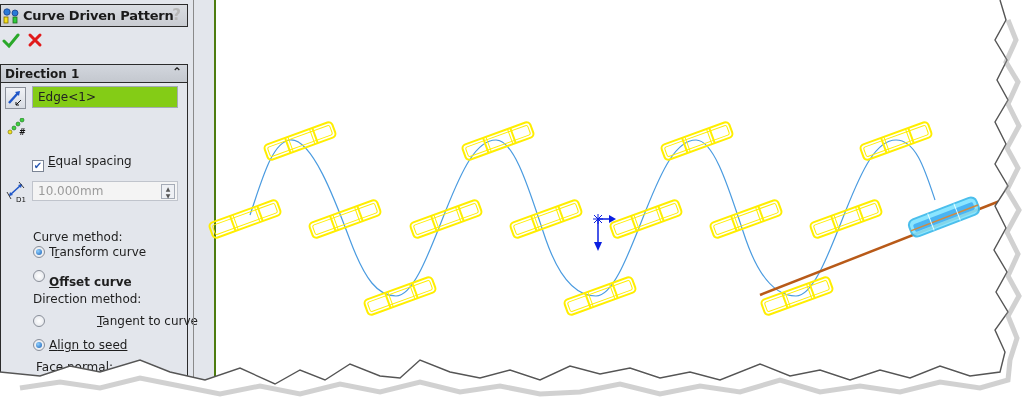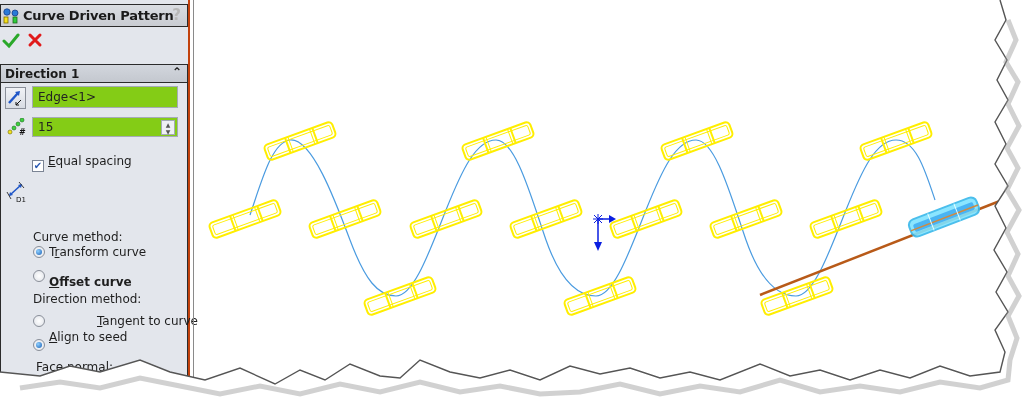--- a/index.html
+++ b/index.html
@@ -1,17 +1,17 @@
 <!DOCTYPE html>
 <html><head>
 <meta charset="utf-8">
 <style>
   html, body { margin:0; padding:0; }
   body { width:1029px; height:413px; position:relative; overflow:hidden; background:#ffffff; font-family:"DejaVu Sans", sans-serif; }
-  .panel { position:absolute; left:0; top:0; width:190px; height:413px; background:#e3e6ec; border-right:2px solid #c2410c; box-sizing:border-box;padding-left:42px; }
+  .panel { position:absolute; left:0; top:0; width:216px; height:413px; background:#e3e6ec; border-right:2px solid #4d7c0f; box-sizing:border-box;padding-left:42px; }
   .panel-outer-line { position:absolute; left:193px; top:0; width:1px; height:413px; background:#8a8a8a; }
   .title-bar { position:absolute; left:0; top:4px; width:188px; height:23px; background:linear-gradient(#dadde2,#c9ccd2); border:1px solid #2b2b2b; box-sizing:border-box; display:flex; align-items:center; }
   .title-icon { width:18px; height:18px; margin-left:1px; }
   .title-text { font-size:13px; font-weight:bold; color:#1a1a1a; margin-left:3px; letter-spacing:-0.2px; }
   .help-icon { position:absolute; right:6px; top:1px; font-size:15px; font-weight:bold; color:#b8b8b8; }
   .ok-btn { position:absolute; left:2px; top:32px; width:18px; height:18px; cursor:pointer; }
   .cancel-btn { position:absolute; left:27px; top:32px; width:16px; height:16px; cursor:pointer; }
   .group-header { position:absolute; left:0; top:64px; width:188px; height:19px; background:linear-gradient(#d2d6dd,#c4c8cf); border:1px solid #2b2b2b; box-sizing:border-box; display:flex; align-items:center; }
   .group-title { font-size:12px; font-weight:bold; color:#1a1a1a; margin-left:4px; }
   .collapse-icon { position:absolute; right:5px; top:0; font-size:12px; color:#222; font-weight:bold; }
@@ -67,51 +67,51 @@
   </div>
   <div class="textbox" style="left:32px;top:86px;width:146px;height:22px;">Edge&lt;1&gt;</div>
 
   <svg class="icon-box" style="left:7px;top:118px;" width="20" height="18" viewBox="0 0 20 18">
     <circle cx="3" cy="14" r="2" fill="#f5e21a" stroke="#6a6a00" stroke-width="0.6"></circle>
     <circle cx="7" cy="10" r="2" fill="#3cd23c" stroke="#1c6a20" stroke-width="0.6"></circle>
     <circle cx="11" cy="6" r="2" fill="#3cd23c" stroke="#1c6a20" stroke-width="0.6"></circle>
     <circle cx="15" cy="2" r="2" fill="#3cd23c" stroke="#1c6a20" stroke-width="0.6"></circle>
     <text x="12" y="17" font-size="8" font-weight="bold" fill="#111" font-family="DejaVu Sans, sans-serif">#</text>
   </svg>
-  <div class="textbox" style="left:32px;top:117px;width:146px;height:20px;">
-    <span>15</span>
-    <div class="spin">
-        <div>▲</div>
-        <div>▼</div>
-      </div>
-  </div>
 
   <div class="checkbox">✔</div>
   <div class="label" style="left:48px;top:154px;"><span class="u">E</span><span>qual spacing</span></div>
 
   <svg class="icon-box" style="left:6px;top:181px;" width="22" height="22" viewBox="0 0 22 22">
     <path d="M4 14 L15 4" stroke="#1f56c8" stroke-width="1.6"></path>
     <path d="M3 15 L4 11 L7 14 Z" fill="#1f56c8"></path>
     <path d="M16 3 L15 7 L12 4 Z" fill="#1f56c8"></path>
     <path d="M1 11 L5 18" stroke="#111" stroke-width="0.8"></path>
     <path d="M13 1 L18 7" stroke="#111" stroke-width="0.8"></path>
     <text x="10" y="21" font-size="7" fill="#111" font-family="DejaVu Sans, sans-serif">D1</text>
   </svg>
+  <div class="textbox disabled" style="left:32px;top:181px;width:146px;height:20px;">
+    <span>10.000mm</span>
+    <div class="spin">
+        <div>▲</div>
+        <div>▼</div>
+      </div>
+  </div>
 
   <div class="label" style="left:33px;top:222px;margin-top:8px;">Curve method:</div>
   <div class="radio on" style="left:33px;top:246px;"></div>
   <div class="label" style="left:49px;top:245px;"><span>T</span><span class="u">r</span><span>ansform curve</span></div>
   <div class="radio" style="left:33px;top:270px;"></div>
   <div class="label" style="left:49px;top:275px;font-weight:bold;"><span class="u">O</span><span>ffset curve</span></div>
 
   <div class="label" style="left:33px;top:292px;">Direction method:</div>
   <div class="radio" style="left:33px;top:315px;"></div>
   <div class="label" style="left:49px;top:314px;margin-left:48px;"><span class="u">T</span><span>angent to curve</span></div>
   <div class="radio on" style="left:33px;top:339px;"></div>
-  <div class="label" style="left:49px;top:330px;"><span class="u">A</span><span>lign to seed</span></div>
+  <div class="label" style="left:49px;top:338px;text-decoration:underline;"><span class="u">A</span><span>lign to seed</span></div>
 
   <div class="label" style="left:36px;top:360px;">Face normal:</div>
   <div class="textbox" style="left:33px;top:378px;width:145px;height:24px;"></div>
 </div>
 <div class="panel-outer-line"></div>
 
 <svg class="viewport" style="left:0;width:1029px;" viewBox="0 0 1029 413">
   <defs>
     <g id="inst">
       <rect x="-36" y="-8" width="72" height="16" rx="4" fill="none" stroke="#ffee00" stroke-width="2"></rect>

